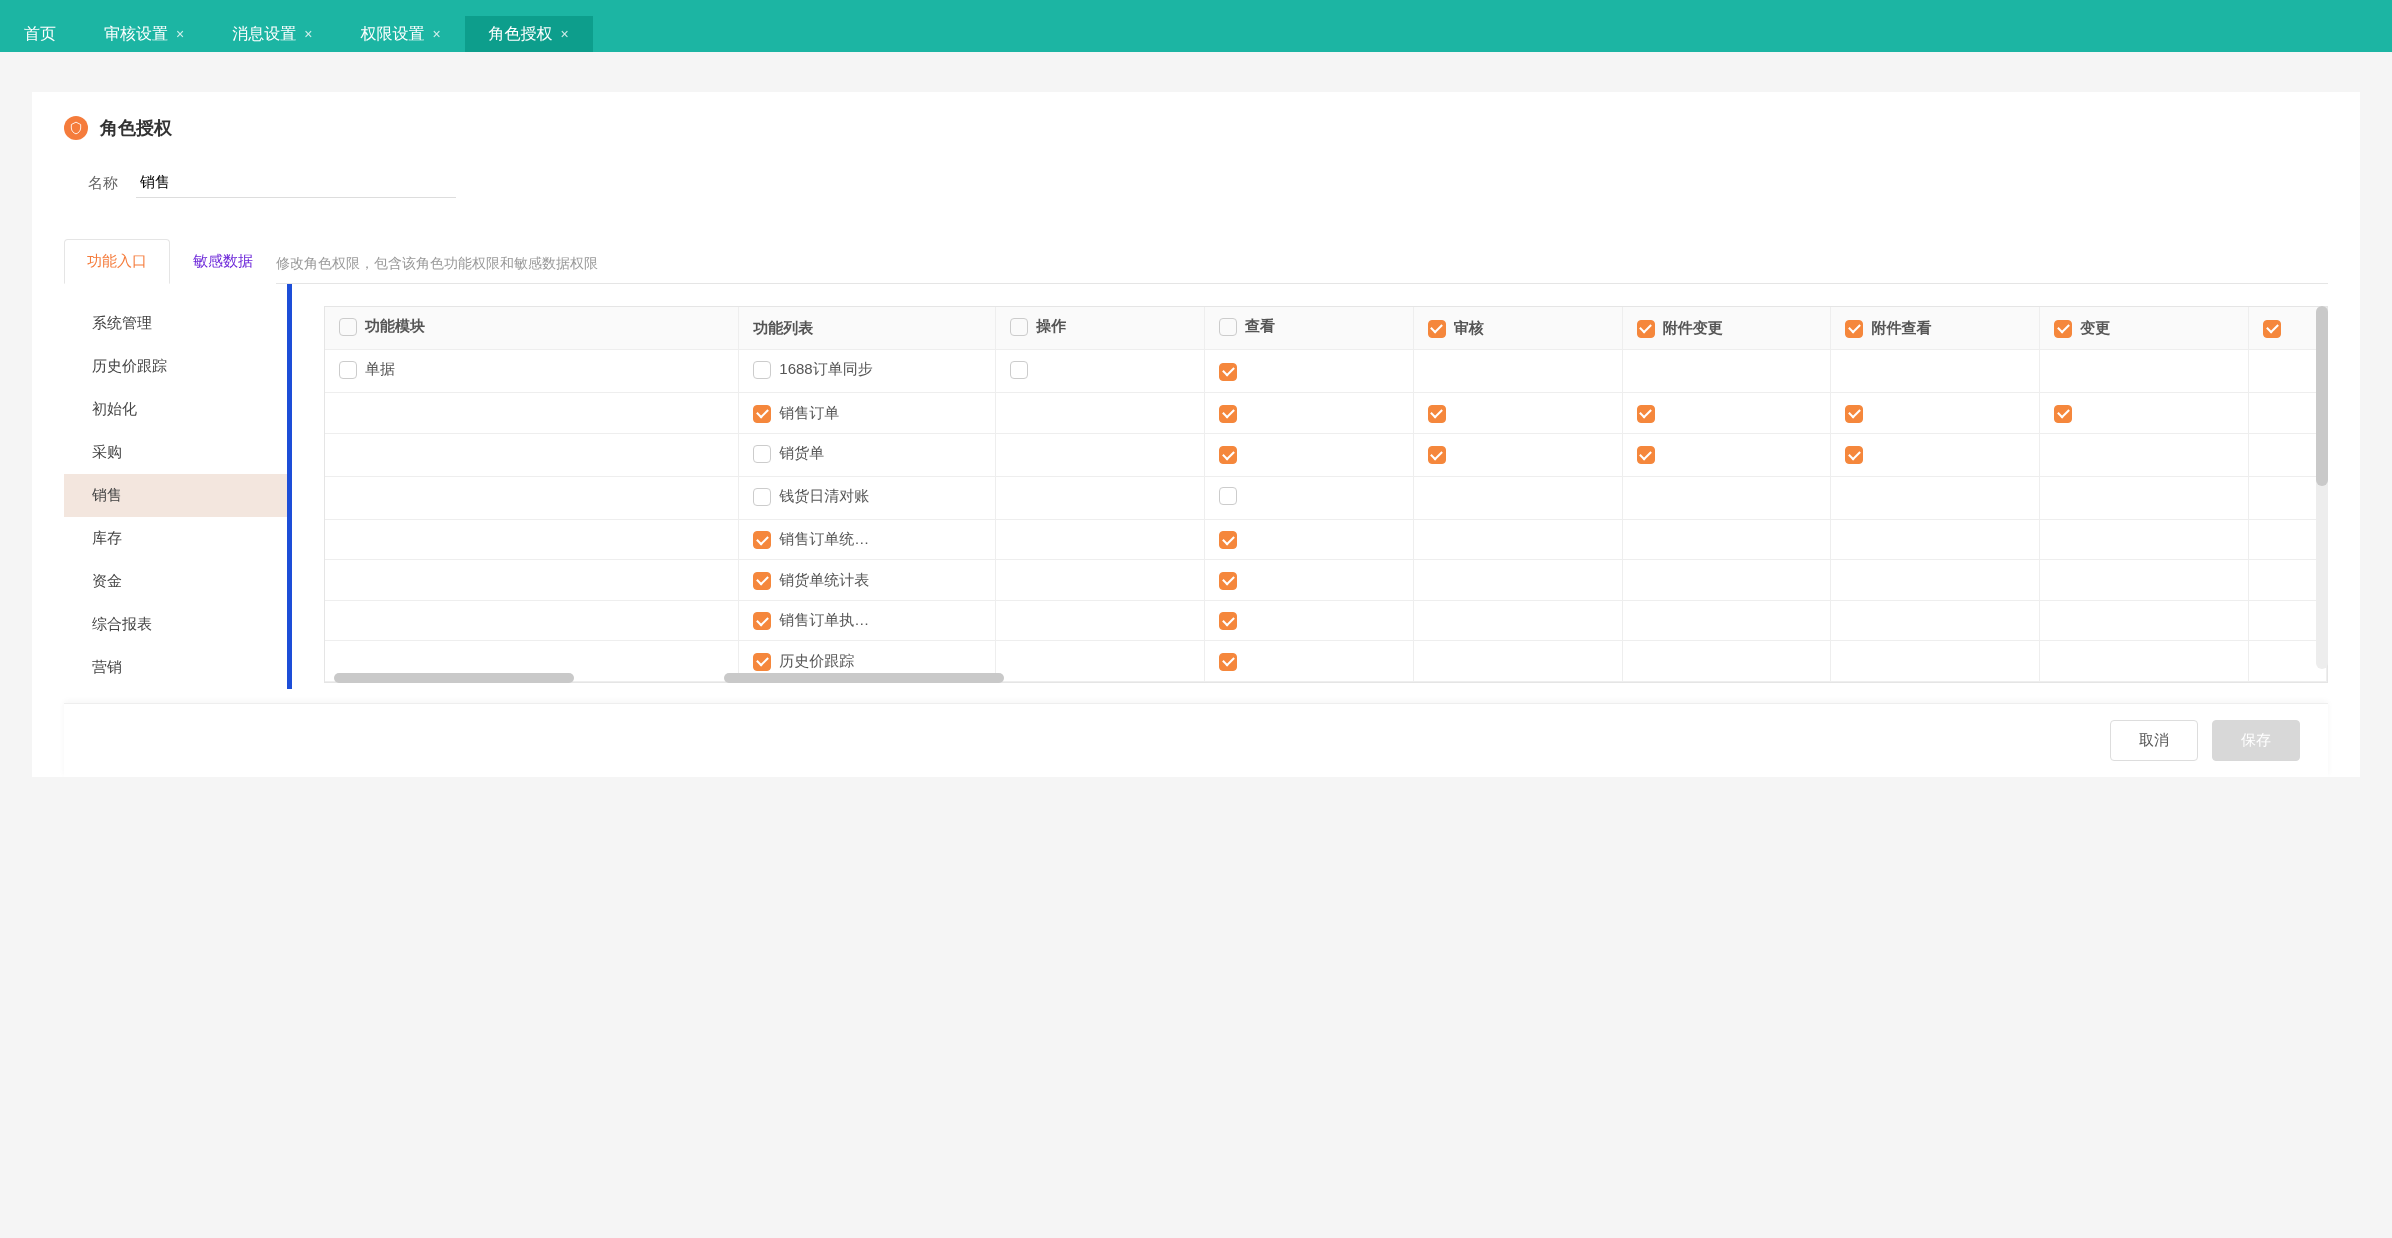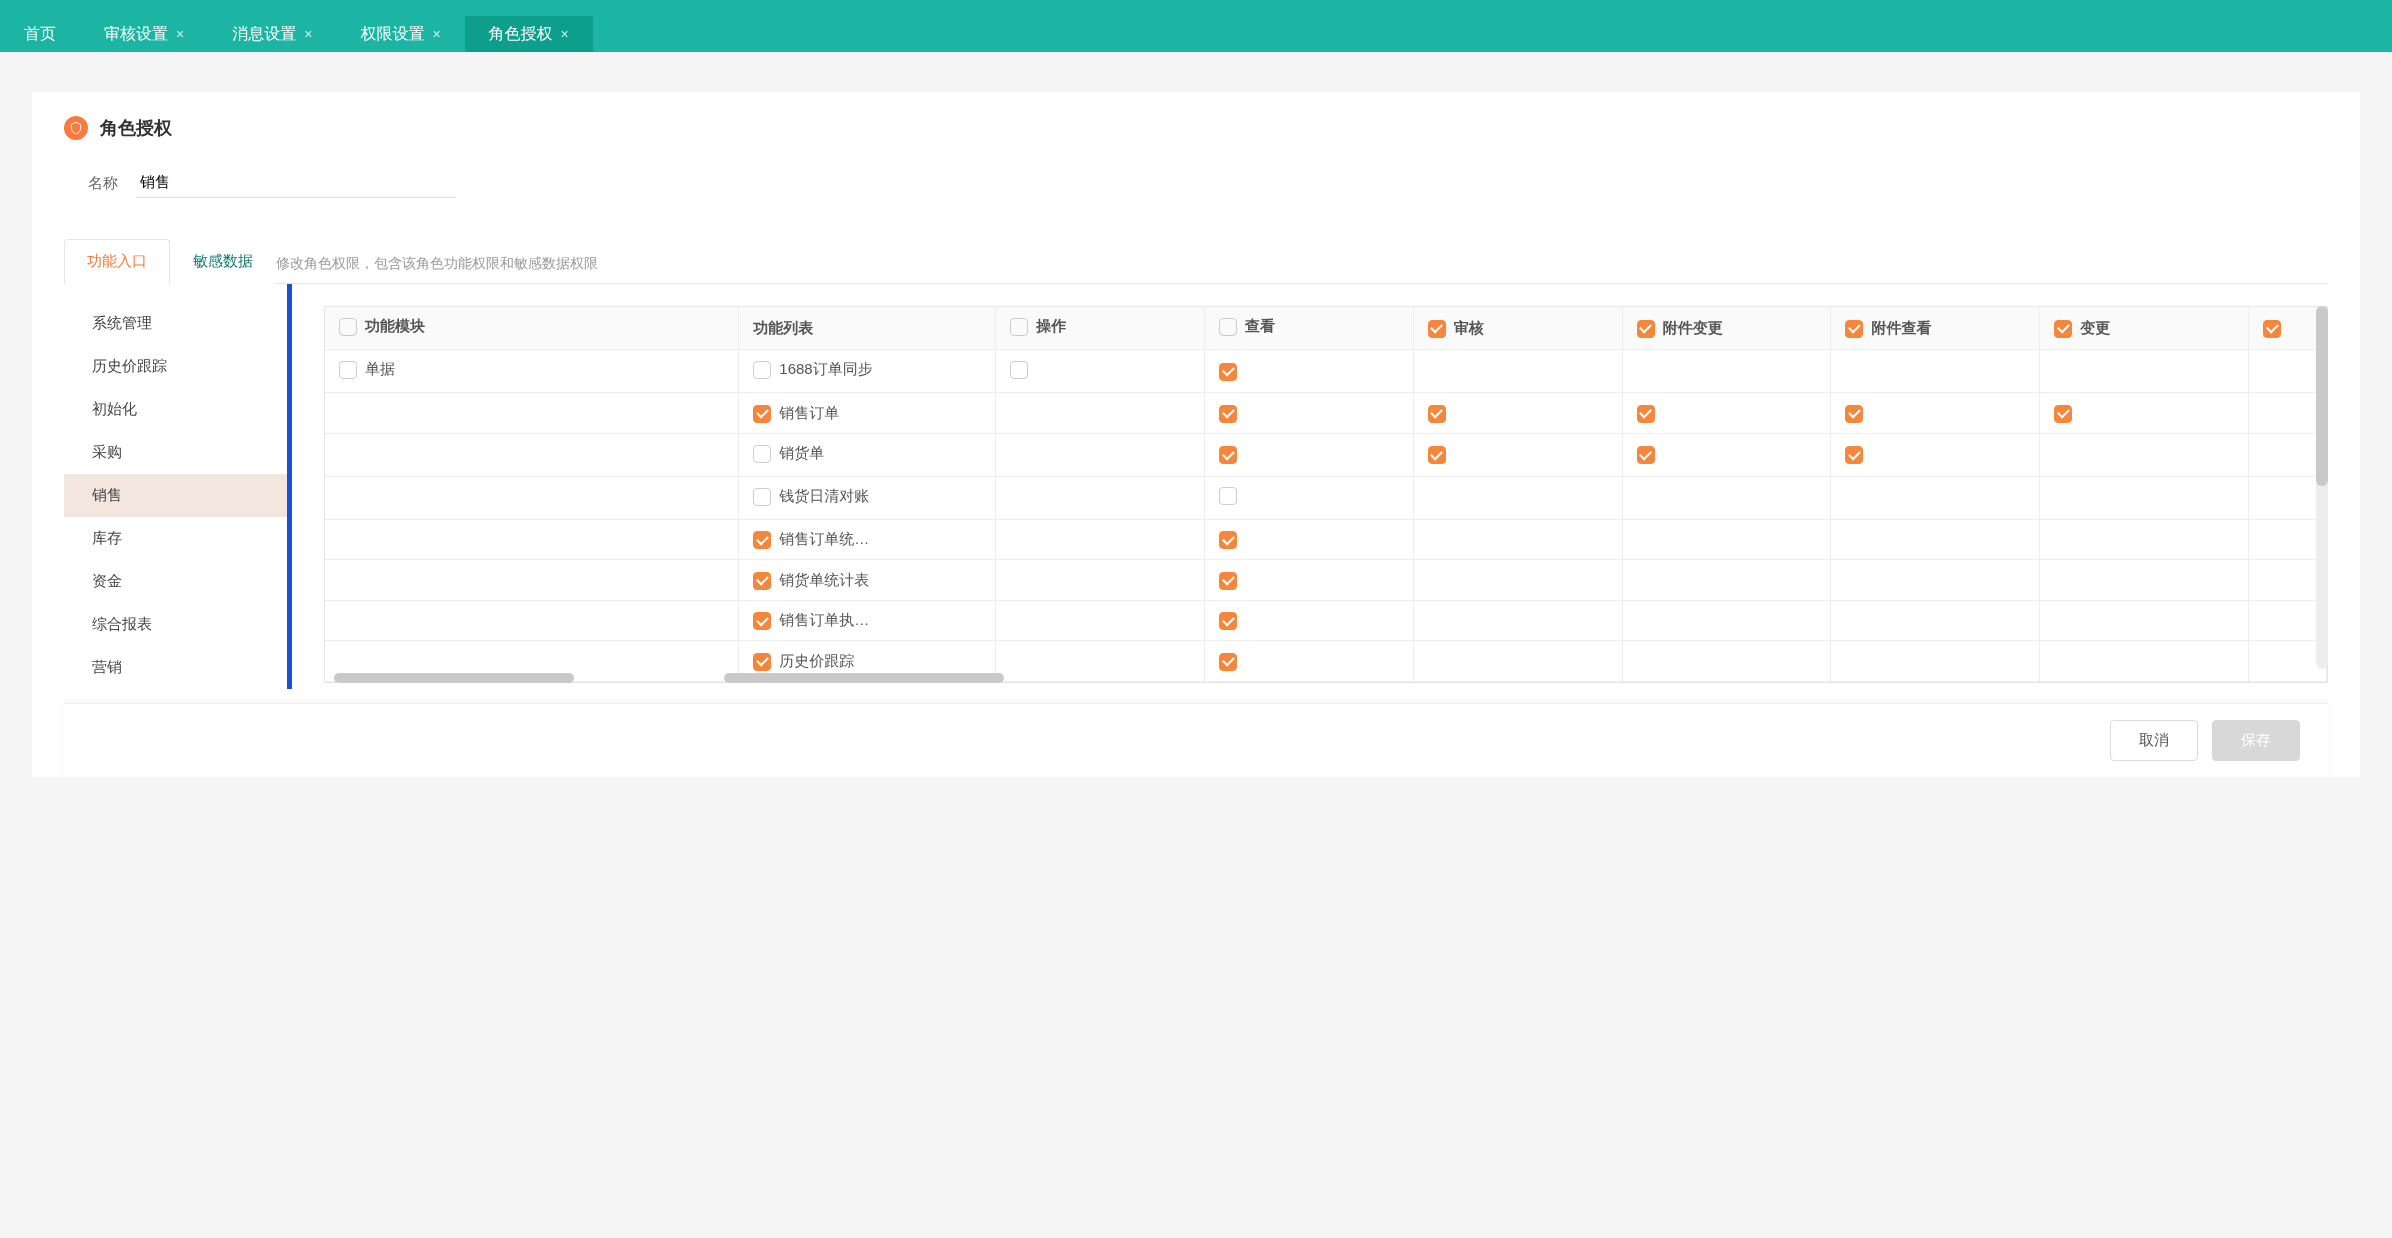--- a/index.html
+++ b/index.html
@@ -17,21 +17,21 @@
 .shield-icon { width: 24px; height: 24px; border-radius: 50%; background: #f57c3c; display: flex; align-items: center; justify-content: center; }
 .shield-icon svg { width: 14px; height: 14px; fill: none; stroke: #fff; stroke-width: 1.5; }
 .page-title { font-size: 18px; font-weight: 600; color: #333; }
 
 .name-row { display: flex; align-items: center; gap: 18px; margin-left: 24px; margin-bottom: 40px; }
 .name-label { color: #666; font-size: 15px; }
 .name-input { border: none; border-bottom: 1px solid #ddd; font-size: 15px; padding: 6px 4px; width: 320px; outline: none; background: transparent; }
 
 .tabs-row { display: flex; align-items: flex-end; justify-content: flex-start; border-bottom: 1px solid #e5e5e5; }
 .tabs-left { display: flex; }
-.sub-tab { padding: 12px 22px; font-size: 15px; color: #0f766e; cursor: pointer; border: 1px solid transparent; border-bottom: none; position: relative; top: 1px; background: #fff; }
+.sub-tab { padding: 12px 22px; font-size: 15px; color: #6d28d9; cursor: pointer; border: 1px solid transparent; border-bottom: none; position: relative; top: 1px; background: #fff; }
 .sub-tab.active { color: #f57c3c; border-color: #e5e5e5; border-bottom: 1px solid #fff; border-radius: 4px 4px 0 0; }
 .tabs-hint { color: #999; font-size: 14px; padding-bottom: 10px; }
 
 .perm-body { display: flex; min-height: 400px; }
 .module-list { width: 228px; border-right: 5px solid #1d4ed8; padding-top: 18px; }
 .module-item { padding: 12px 28px; font-size: 15px; color: #444; cursor: pointer; }
 .module-item.active { background: #f3e6de; }
 
 .table-wrap { flex: 1; padding: 22px 0 0 32px; position: relative; overflow: hidden; }
 .perm-table { width: 100%; border: 1px solid #e5e5e5; border-collapse: separate; border-spacing: 0; }

